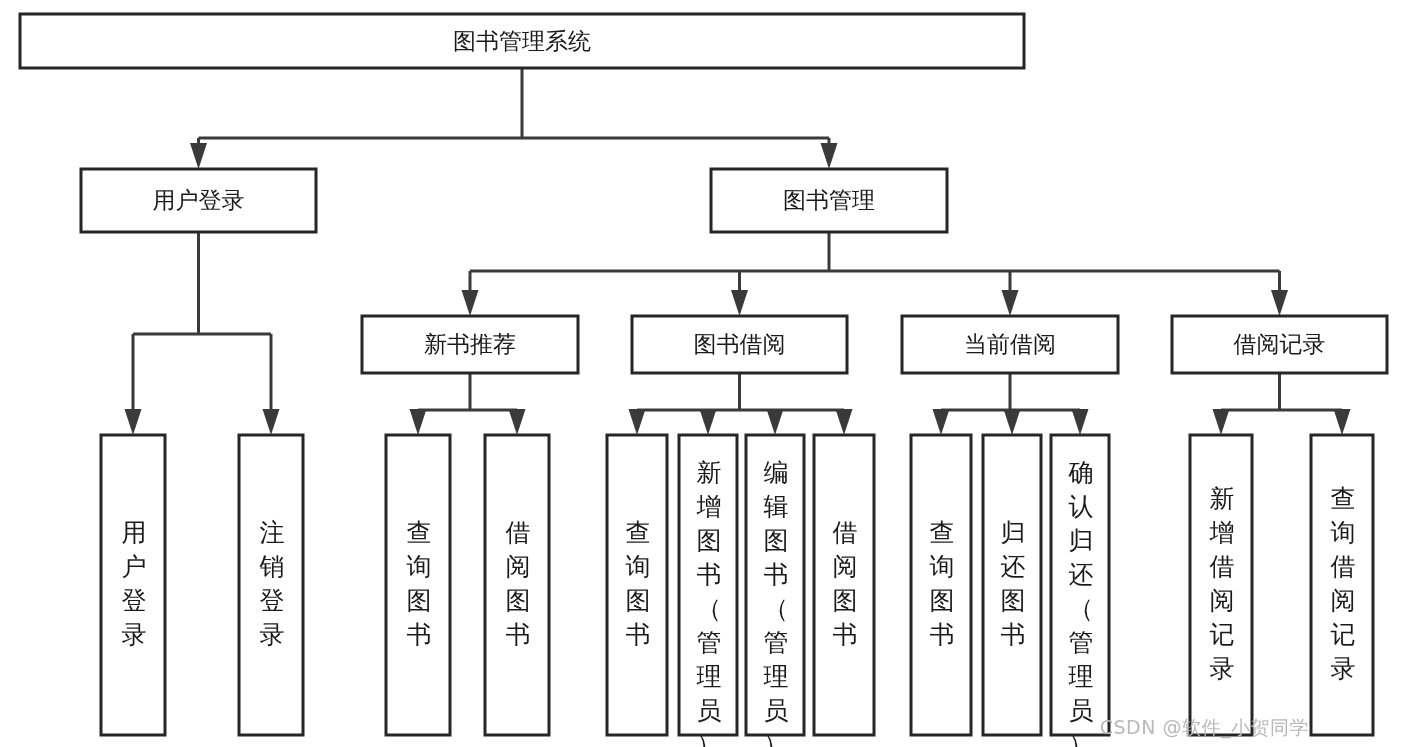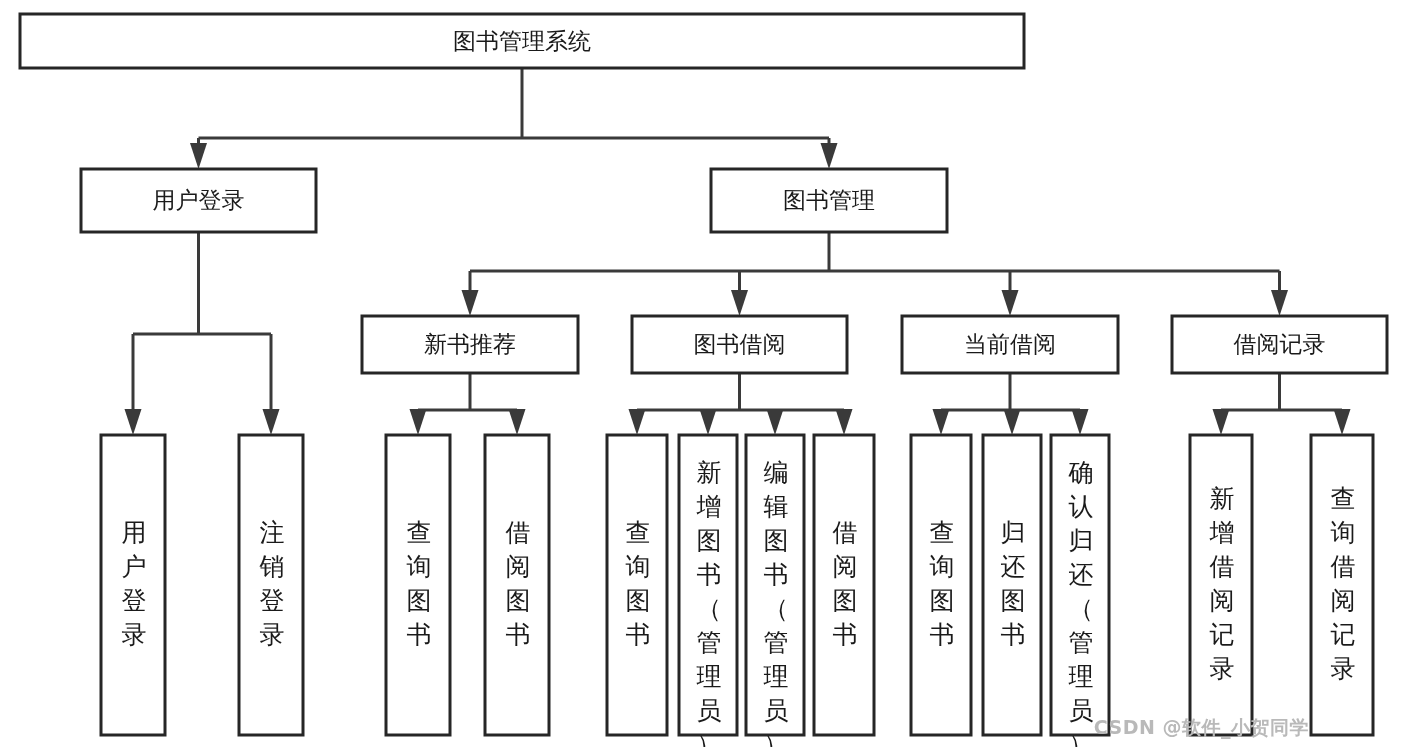--- a/index.html
+++ b/index.html
@@ -57,21 +57,20 @@
   }
   .watermark {
     position: absolute;
     right: 14px;
     bottom: 6px;
     font-family: "DejaVu Sans", "Liberation Sans", sans-serif;
     font-size: 19px;
     color: #b9b9b9;
     white-space: nowrap;
     letter-spacing: 0.5px;
-    font-weight: bold;
   }
 </style>
 </head>
 <body>
 
 <div id="diagram-root">
 
   <svg class="flow" viewBox="0 0 1405 747" xmlns="http://www.w3.org/2000/svg">
 
     <g id="connectors">

